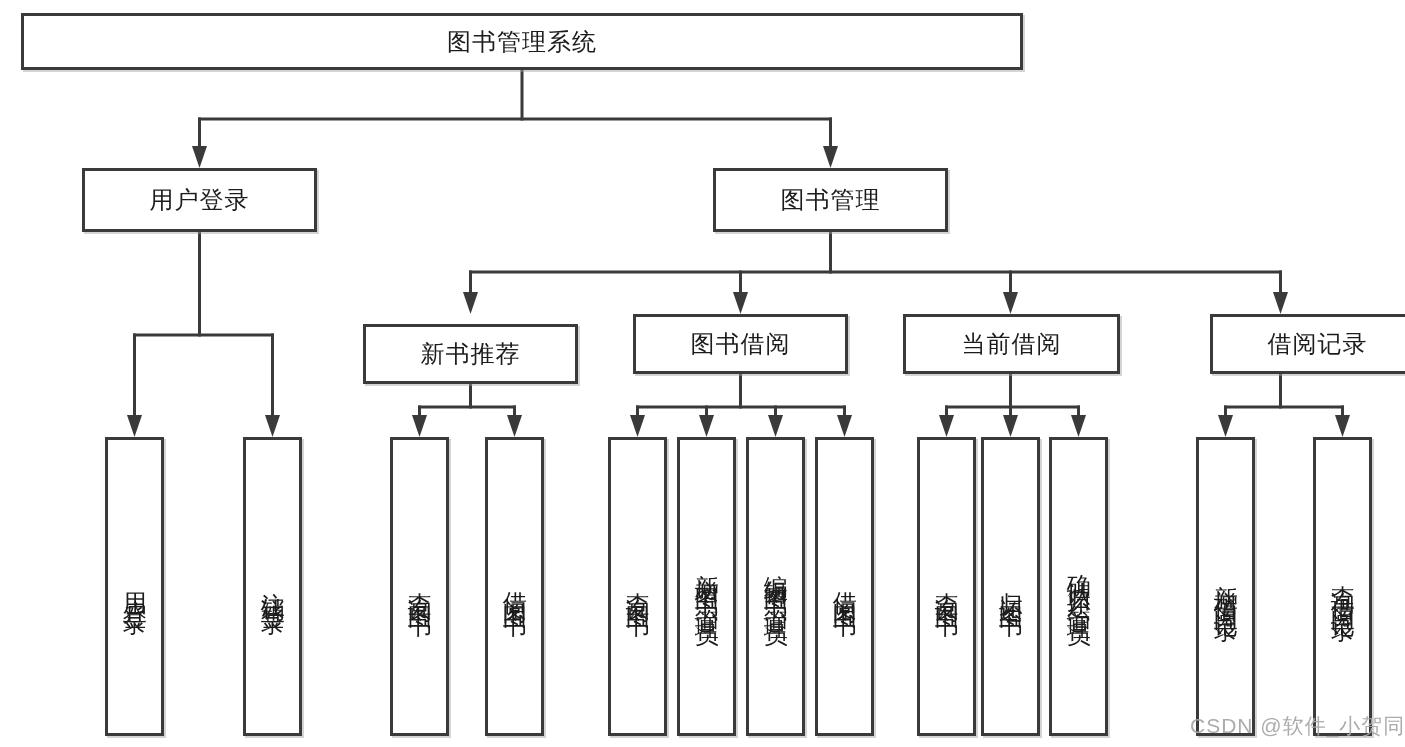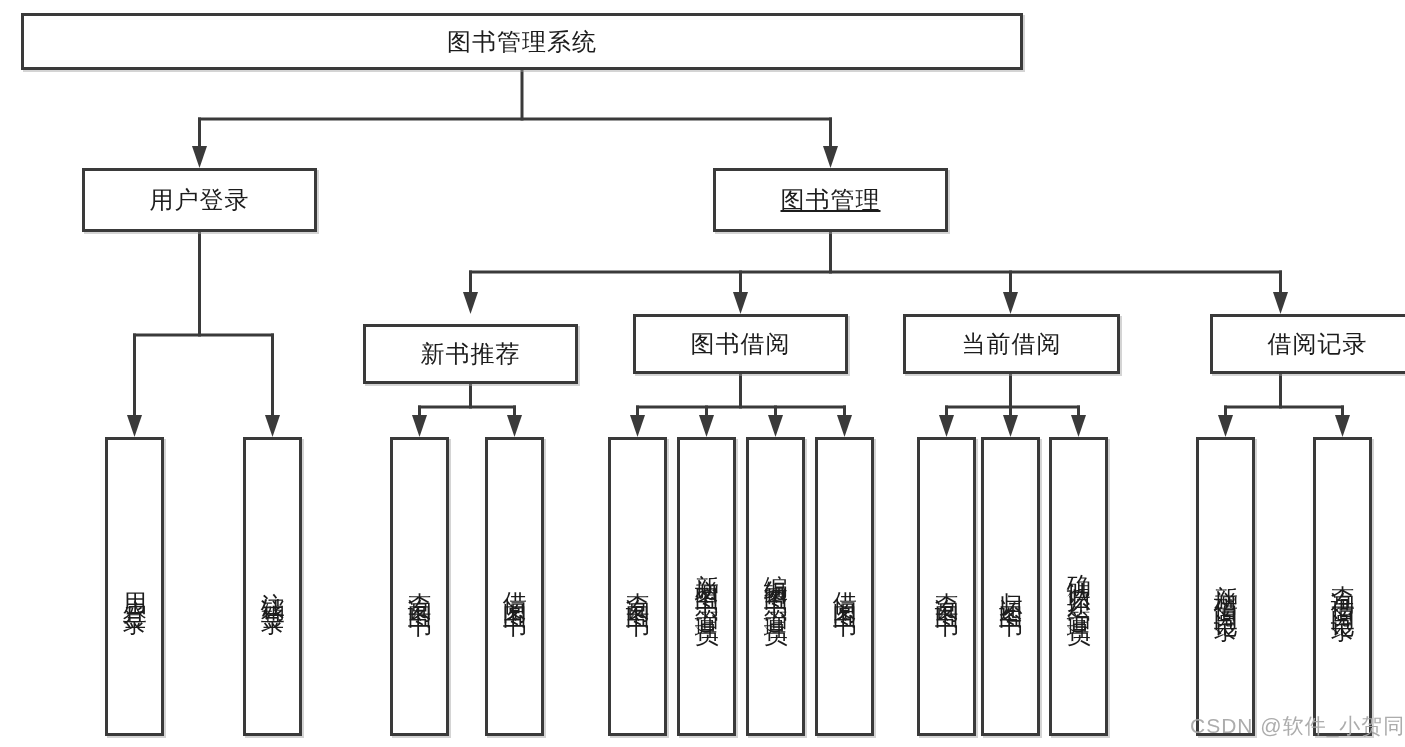--- a/index.html
+++ b/index.html
@@ -121,21 +121,21 @@
     </g>
   </svg>
 
   <div class="node hnode" style="left:21px; top:13px; width:1002px; height:57px;">
     <span>图书管理系统</span>
   </div>
 
   <div class="node hnode" style="left:82px; top:168px; width:235px; height:64px;">
     <span>用户登录</span>
   </div>
-  <div class="node hnode" style="left:713px; top:168px; width:235px; height:64px;text-decoration:underline;">
+  <div class="node hnode" style="left:713px; top:168px; width:235px; height:64px;">
     <span>图书管理</span>
   </div>
 
   <div class="node hnode" style="left:363px; top:324px; width:215px; height:60px;">
     <span>新书推荐</span>
   </div>
   <div class="node hnode" style="left:633px; top:314px; width:215px; height:60px;justify-content:center;">
     <span>图书借阅</span>
   </div>
   <div class="node hnode" style="left:903px; top:314px; width:217px; height:60px;">

